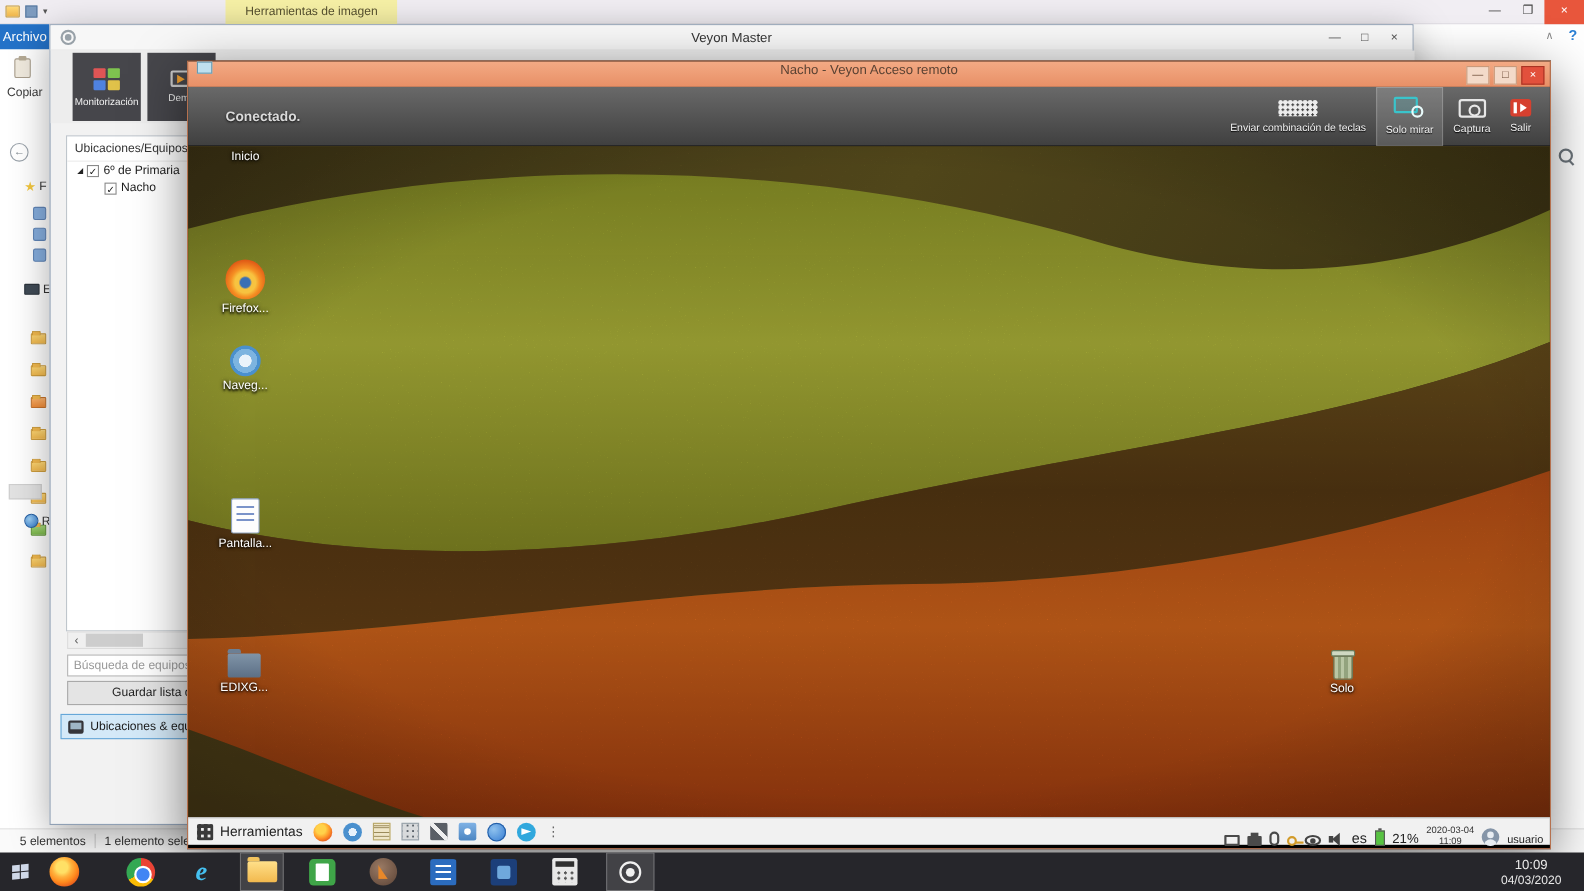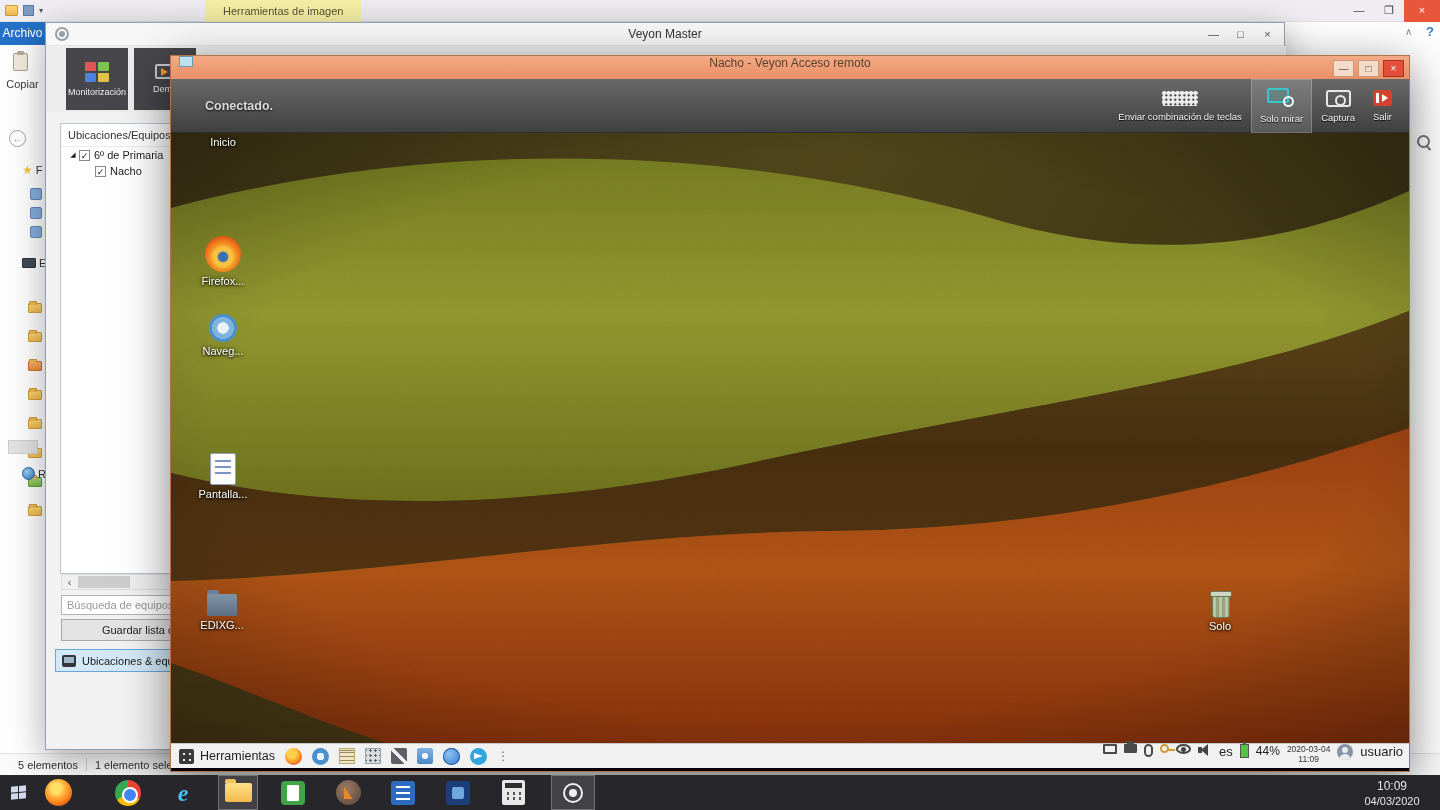--- a/index.html
+++ b/index.html
@@ -120,41 +120,41 @@
   .s-chromium{width:17px;height:17px;border-radius:50%;background:radial-gradient(circle,#e8f2fb 0 30%,#4a90ce 32% 100%)}
   .s-editor{width:16px;height:16px;background:#efe6c8;border:1px solid #b8a86a;background-image:repeating-linear-gradient(#9a8a5a 0 1px,transparent 1px 4px);background-position:0 3px}
   .s-calc{width:16px;height:16px;background:#d8dadc;border:1px solid #98a2aa;background-image:radial-gradient(circle,#5a626a 1px,transparent 1.3px);background-size:5px 5px;background-position:2px 4px}
   .s-tools{width:16px;height:16px;background:#5a5f66;border-radius:2px;background-image:linear-gradient(45deg,transparent 42%,#eee 42% 58%,transparent 58%)}
   .s-image{width:16px;height:16px;background:linear-gradient(#7fb2e5,#4c86c2);border-radius:2px;position:relative}
   .s-image::after{content:"";position:absolute;left:5px;top:5px;width:6px;height:6px;background:#fff;border-radius:50%}
   .s-globe{width:17px;height:17px;border-radius:50%;background:radial-gradient(circle at 35% 35%,#8fc2ee,#2f77d0);box-shadow:inset 0 0 0 1px #245ea6}
   .s-telegram{width:17px;height:17px;border-radius:50%;background:#31a8dd;position:relative}
   .s-telegram::after{content:"";position:absolute;left:4px;top:5px;border-top:3px solid transparent;border-bottom:3px solid transparent;border-left:9px solid #fff}
   .more-dots{font-size:12px;color:#666}
-  .rwtb-right{position:absolute;right:6px;top:0;height:25px;display:flex;align-items:flex-start;gap:7px}
+  .rwtb-right{position:absolute;right:6px;top:0;height:25px;display:flex;align-items:flex-end;gap:7px}
   .t-display{width:14px;height:10px;border:2px solid #4a4a4a;border-radius:1px}
   .t-printer{width:13px;height:9px;background:#4a4a4a;border-radius:1px;position:relative}
   .t-printer::before{content:"";position:absolute;left:3px;top:-3px;width:7px;height:3px;background:#4a4a4a}
   .t-mouse{width:9px;height:13px;border:2px solid #4a4a4a;border-radius:5px}
   .t-key{width:9px;height:9px;border:2px solid #d29b2a;border-radius:50%;position:relative}
   .t-key::after{content:"";position:absolute;left:6px;top:3px;width:7px;height:2px;background:#d29b2a}
   .t-eye{width:15px;height:10px;border:2px solid #444;border-radius:50%;position:relative}
   .t-eye::after{content:"";position:absolute;left:3px;top:1px;width:5px;height:5px;background:#444;border-radius:50%}
   .t-vol{position:relative;width:14px;height:12px}
   .t-vol::before{content:"";position:absolute;left:0;top:3px;width:4px;height:6px;background:#444}
   .t-vol::after{content:"";position:absolute;left:3px;top:0;border-top:6px solid transparent;border-bottom:6px solid transparent;border-right:7px solid #444}
   .kbd-layout{font-size:13px;color:#222}
   .battery{width:9px;height:14px;border:1px solid #555;position:relative;background:#58c242}
   .battery::before{content:"";position:absolute;left:2px;top:-3px;width:3px;height:2px;background:#555}
   .battery-pct{font-size:12px;color:#222}
   .rw-clock{font-size:8.5px;line-height:1.2;color:#333;text-align:center}
   .avatar{width:16px;height:16px;border-radius:50%;background:#8595a8;position:relative;overflow:hidden}
   .avatar::before{content:"";position:absolute;left:5px;top:3px;width:6px;height:6px;background:#e8edf2;border-radius:50%}
   .avatar::after{content:"";position:absolute;left:2px;top:10px;width:12px;height:7px;background:#e8edf2;border-radius:6px 6px 0 0}
-  .user-name{font-size:13px;color:#222}
+  .user-name{font-size:10px;color:#222}
 
   
   .taskbar{left:0;top:775px;width:1440px;height:35px;background:#26262b}
   .tb-slot{position:absolute;top:0;width:40px;height:35px;display:flex;align-items:center;justify-content:center;cursor:pointer}
   .tb-slot.active{background:rgba(255,255,255,.13);box-shadow:inset 0 0 0 1px rgba(255,255,255,.25)}
   .w-start{width:16px;height:14px;display:grid;grid-template-columns:7px 7px;grid-template-rows:6px 6px;gap:1px;transform:skewY(-6deg)}
   .w-start i{background:#cfd8e8;display:block}
   .w-firefox{width:27px;height:27px;border-radius:50%;background:radial-gradient(circle at 42% 35%,#ffe066 0 22%,#ffb13d 38%,#ff8a1e 58%,#e3551b 80%,#c23a10 100%)}
   .w-chrome{width:26px;height:26px;border-radius:50%;background:conic-gradient(#ea4335 0 33%,#fbbc05 33% 66%,#34a853 66% 100%);position:relative}
   .w-chrome::after{content:"";position:absolute;left:7px;top:7px;width:12px;height:12px;background:#4285f4;border:2px solid #fff;border-radius:50%}
@@ -409,21 +409,21 @@
       </div>
       <div class="rwtb-right">
         <span class="t-display"></span>
         <span class="t-printer"></span>
         <span class="t-mouse"></span>
         <span class="t-key"></span>
         <span class="t-eye"></span>
         <span class="t-vol"></span>
         <span class="kbd-layout">es</span>
         <span class="battery"></span>
-        <span class="battery-pct">44%</span>
+        <span class="battery-pct">21%</span>
         <div class="rw-clock">
           <div>2020-03-04</div>
           <div>11:09</div>
         </div>
         <span class="avatar"></span>
         <span class="user-name">usuario</span>
       </div>
     </div>
   </div>
 

